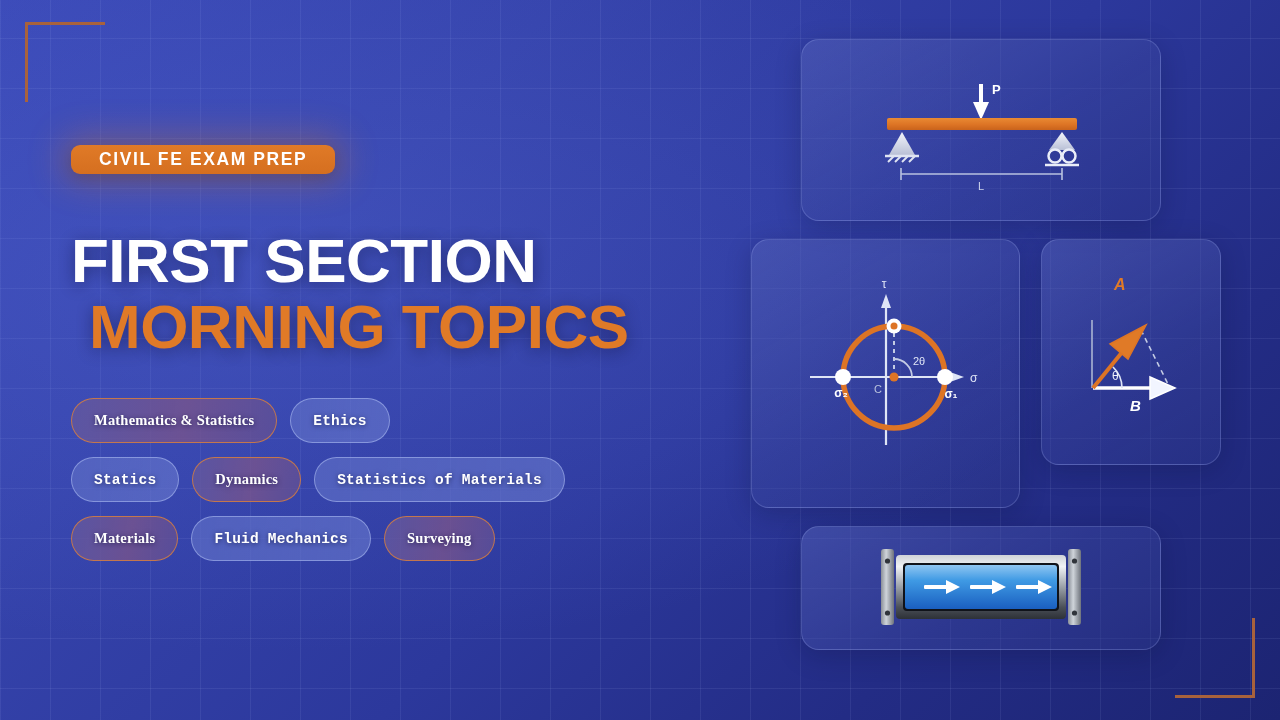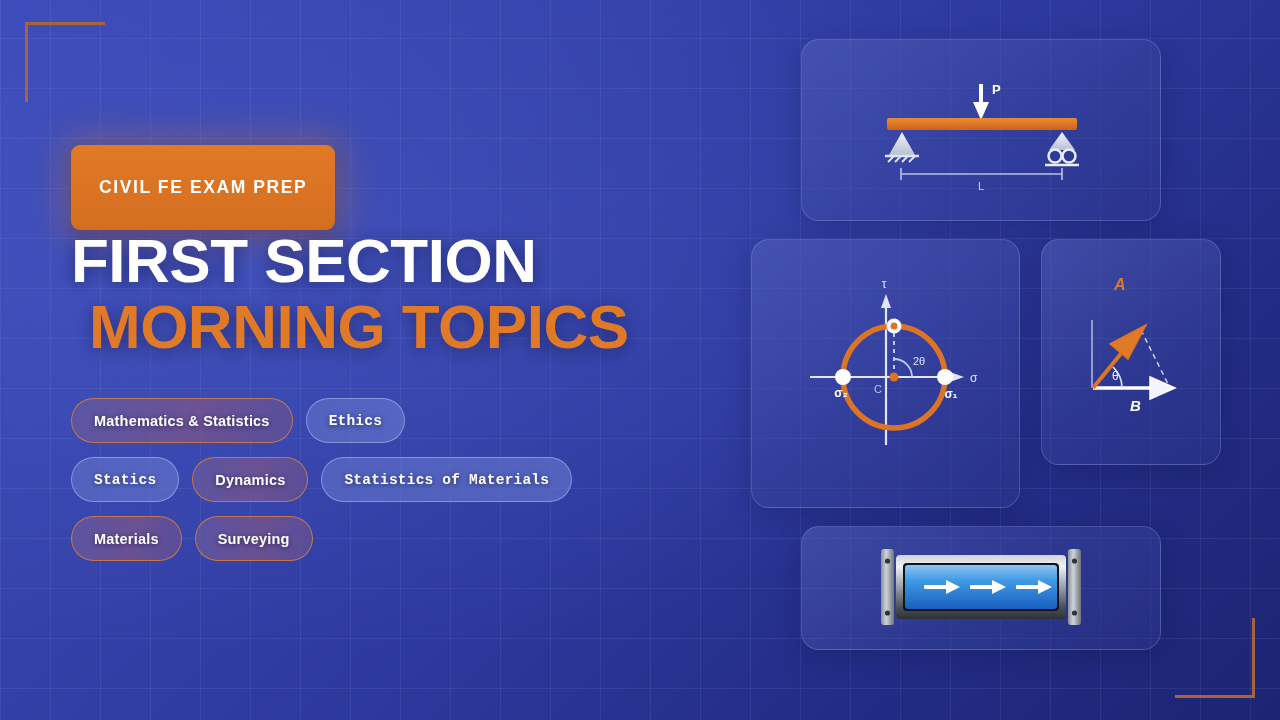--- a/index.html
+++ b/index.html
@@ -34,21 +34,21 @@
   .bracket.tl .h{left:0;top:0;width:80px;height:3px;}
   .bracket.tl .v{left:0;top:0;width:3px;height:80px;}
   .bracket.br{right:25px;bottom:22px;width:80px;height:80px;}
   .bracket.br .h{right:0;bottom:0;width:80px;height:3px;}
   .bracket.br .v{right:0;bottom:0;width:3px;height:80px;}
 
   
   .left{position:absolute;left:71px;top:0;width:620px;height:720px;}
   .badge{
     position:absolute;left:0;top:145px;
-    padding:32px 28px;border-radius:9px;
+    padding:4px 28px;border-radius:9px;
     background:linear-gradient(180deg,#e07a27 0%,#d56f20 100%);
     color:#fff;font-size:17.5px;font-weight:bold;letter-spacing:1.6px;
     box-shadow:0 0 34px 10px rgba(224,122,39,.30), 0 4px 16px rgba(0,0,0,.22);
     white-space:nowrap;
   }
   .title{
     position:absolute;left:0;top:228px;width:620px;
     font-size:62px;font-weight:bold;line-height:1.06;
     letter-spacing:-0.5px;color:#ffffff;
     text-shadow:0 3px 16px rgba(10,14,50,.45);
@@ -61,20 +61,21 @@
     height:45px;display:flex;align-items:center;justify-content:center;
     padding:0 22px;border-radius:23px;
     font-size:14.5px;font-weight:bold;color:#ffffff;
     white-space:nowrap;letter-spacing:.2px;
     text-shadow:0 1px 5px rgba(10,14,50,.6);
     box-sizing:border-box;
   }
   .pill.warm{
     background:linear-gradient(100deg, rgba(97,88,160,.82) 0%, rgba(120,84,140,.80) 55%, rgba(96,80,150,.80) 100%);
     border:1px solid rgba(214,126,64,.85);
+    font-family:Liberation Serif, serif;
   }
   .pill.cool{
     background:linear-gradient(100deg, rgba(92,108,196,.72) 0%, rgba(104,120,205,.62) 100%);
     border:1px solid rgba(197,212,255,.45);
     font-family:Liberation Mono, monospace;
   }
 
   
   .card{
     position:absolute;border-radius:18px;
@@ -119,20 +120,21 @@
         <div class="pill warm">Mathematics &amp; Statistics</div>
         <div class="pill cool">Ethics</div>
       </div>
       <div class="pillrow">
         <div class="pill cool">Statics</div>
         <div class="pill warm">Dynamics</div>
         <div class="pill cool">Statistics of Materials</div>
       </div>
       <div class="pillrow">
         <div class="pill warm">Materials</div>
+        <div class="pill cool">Fluid Mechanics</div>
         <div class="pill warm">Surveying</div>
       </div>
     </div>
   </div>
 
   <div class="card" id="card-beam">
     <svg viewBox="0 0 358 180">
       <defs>
         <linearGradient id="beamG" x1="0" y1="0" x2="0" y2="1">
           <stop offset="0%" stop-color="#e98a33"></stop>

